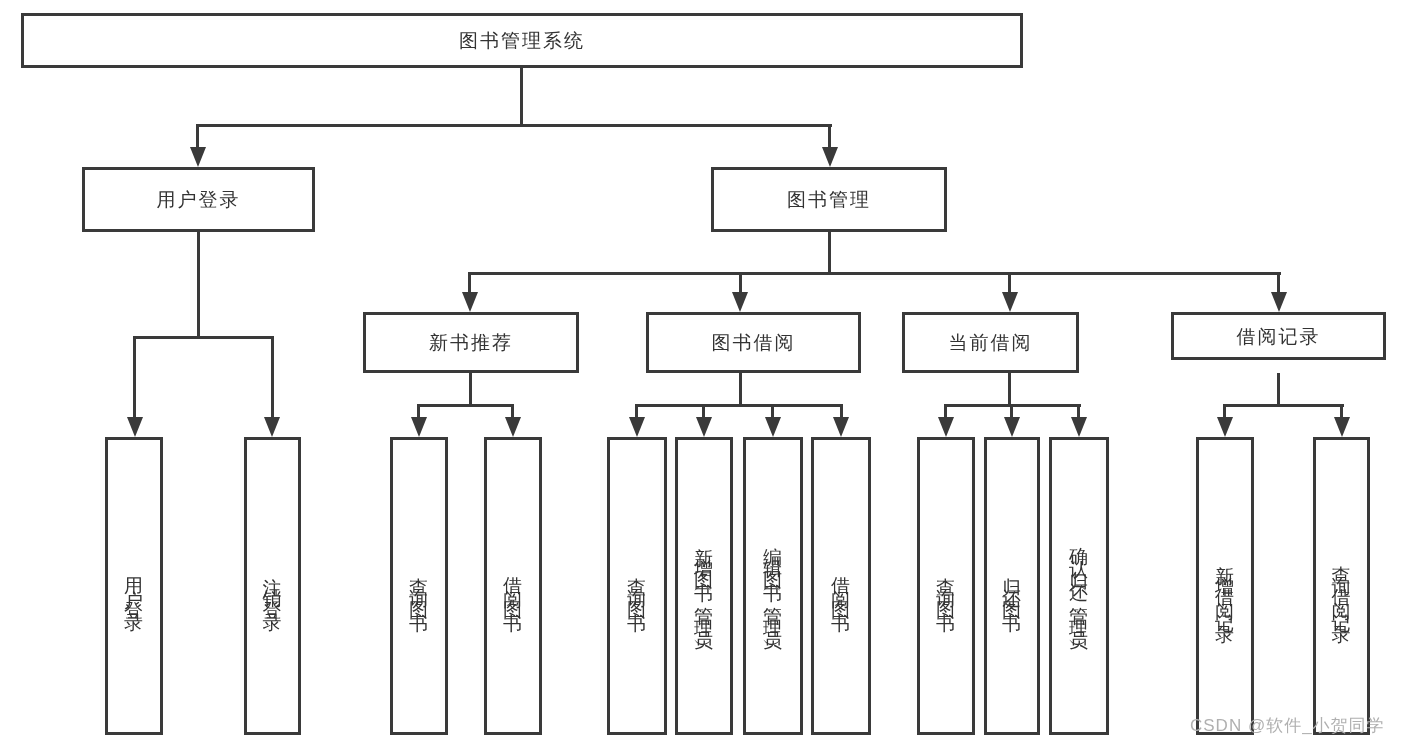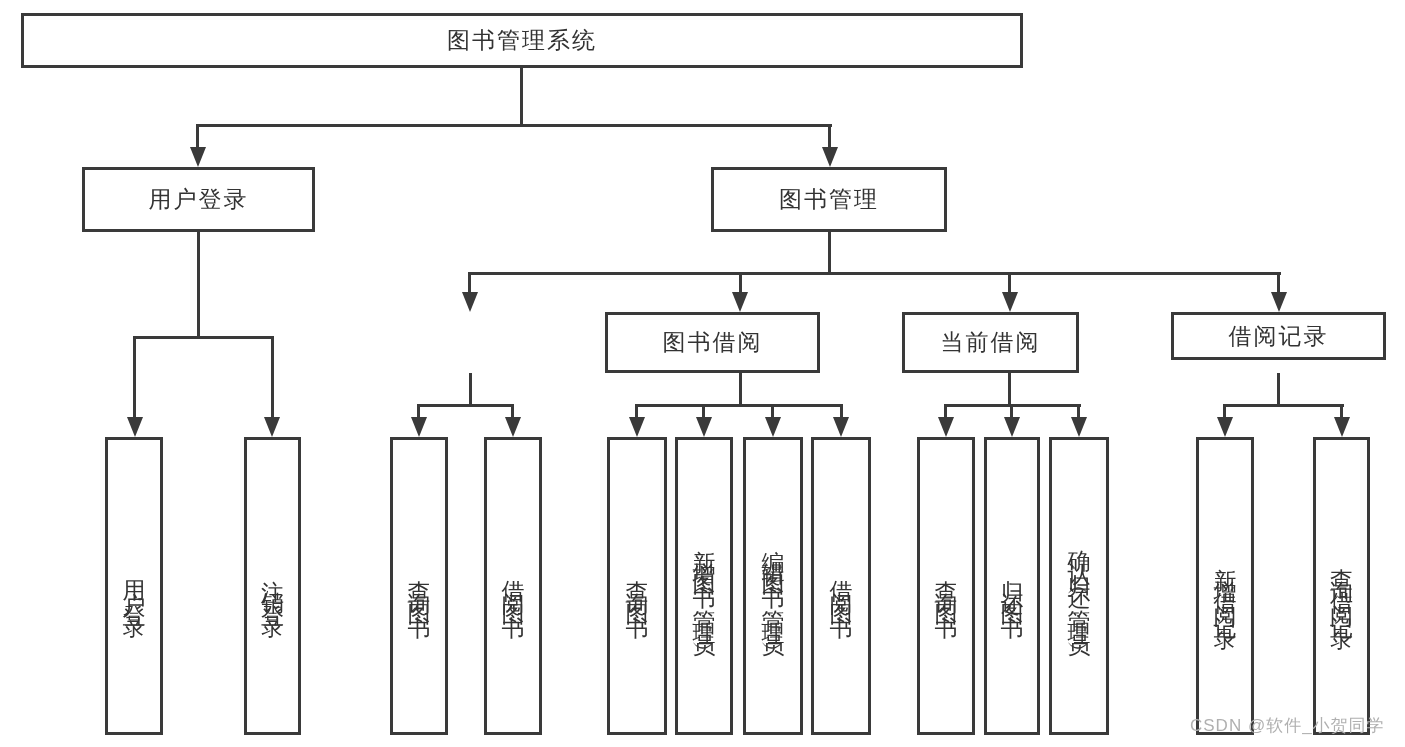--- a/index.html
+++ b/index.html
@@ -6,21 +6,21 @@
     --line:#3a3a3a; --text:#333333; --watermark:#b0b0b0; --background:#ffffff;
   }
   html,body{margin:0;padding:0;background:var(--background);}
   .canvas{
     position:relative;width:1405px;height:747px;background:var(--background);
     font-family:"Liberation Sans","DejaVu Sans",sans-serif;overflow:hidden;
   }
   .box{
     position:absolute;box-sizing:border-box;border:3px solid var(--line);
     background:#fff;display:flex;align-items:center;justify-content:center;
-    color:var(--text);font-size:23px;line-height:1;
+    color:var(--text);font-size:19px;line-height:1;
   }
   .box .t{white-space:nowrap;letter-spacing:2px;}
   .box .vt{
     writing-mode:vertical-rl;text-orientation:mixed;
     letter-spacing:12px;white-space:nowrap;
   }
   .ln{position:absolute;display:block;background:var(--line);}
   .ar{
     position:absolute;display:block;width:0;height:0;
     border-left:8px solid transparent;border-right:8px solid transparent;
@@ -40,21 +40,24 @@
     <span class="t">图书管理系统</span>
   </div>
 
   <div class="box" style="left:82px;top:167px;width:233px;height:65px">
     <span class="t">用户登录</span>
   </div>
   <div class="box" style="left:711px;top:167px;width:236px;height:65px">
     <span class="t">图书管理</span>
   </div>
 
-  <div class="box" style="left:605px;top:312px;width:215px;height:61px">
+  <div class="box" style="left:363px;top:312px;width:216px;height:61px">
+    <span class="t">新书推荐</span>
+  </div>
+  <div class="box" style="left:646px;top:312px;width:215px;height:61px">
     <span class="t">图书借阅</span>
   </div>
   <div class="box" style="left:902px;top:312px;width:177px;height:61px">
     <span class="t">当前借阅</span>
   </div>
   <div class="box" style="left:1171px;top:312px;width:215px;height:48px">
     <span class="t">借阅记录</span>
   </div>
 
   <div class="box" style="left:105px;top:437px;width:58px;height:298px">

